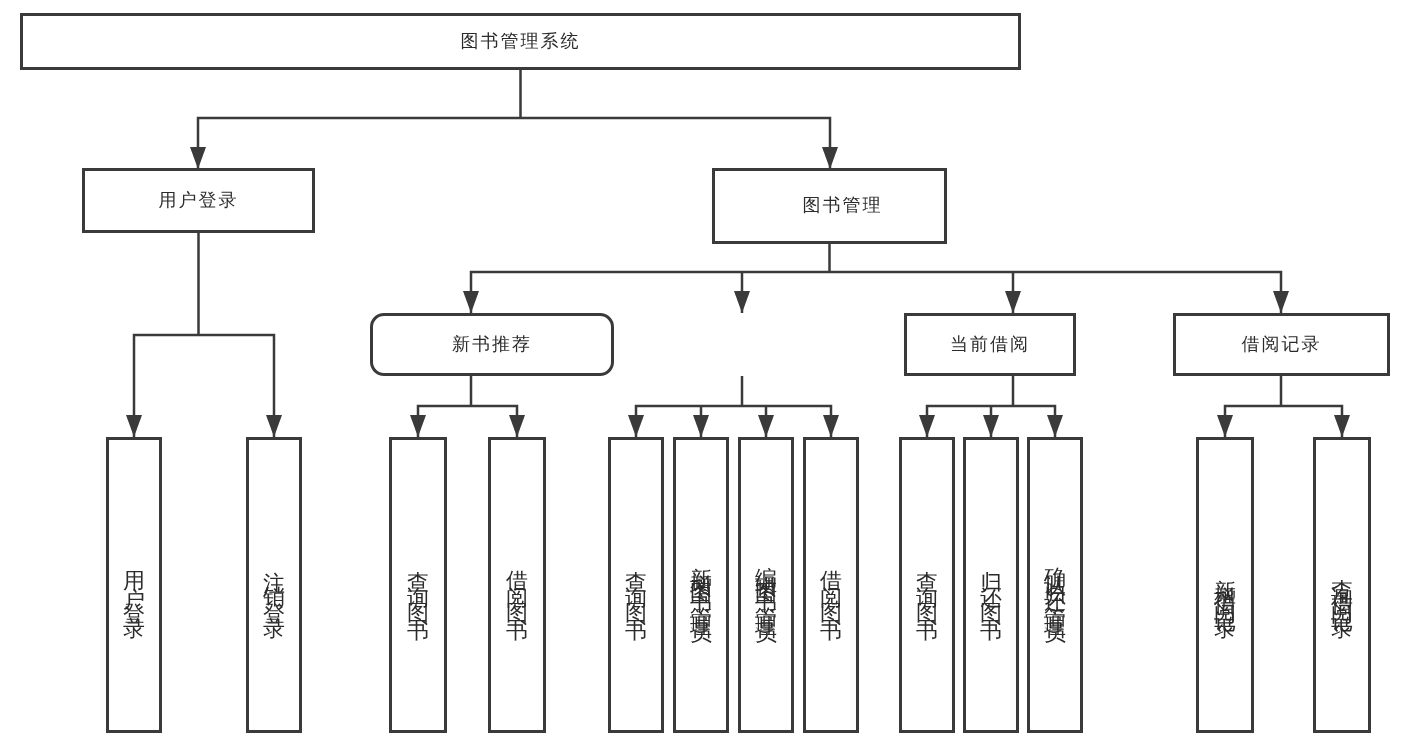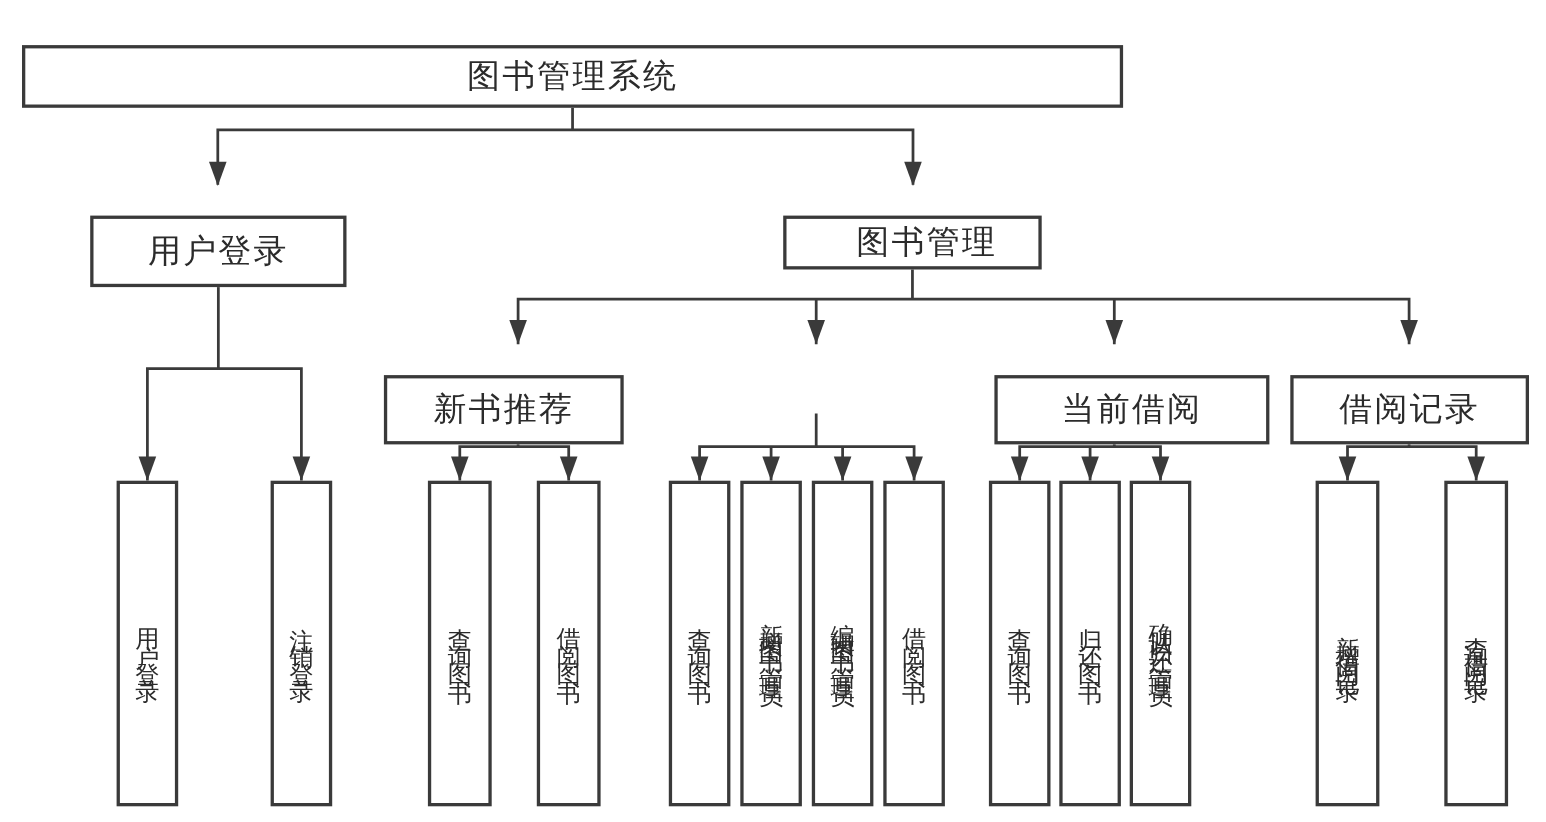--- a/index.html
+++ b/index.html
@@ -21,21 +21,21 @@
   .connectors{position:absolute;left:0;top:0;width:1405px;height:747px;}
   .connectors path.line{fill:none;stroke:var(--line);stroke-width:2.5;}
   .connectors path.head{fill:var(--line);stroke:none;}
   .node{
     position:absolute;
     background:#fff;
     border:3px solid var(--border);
     display:flex;align-items:center;justify-content:center;
     text-align:center;
   }
-  .hnode{font-size:30px;letter-spacing:2px;line-height:1.2;margin-top:28px;}
+  .hnode{font-size:18px;letter-spacing:2px;line-height:1.2;}
   .vnode span{
     writing-mode:vertical-rl;
     font-size:22px;
     letter-spacing:8px;
     line-height:1;
   }
   .vnode.short span{letter-spacing:16px;}
   .watermark{
     position:absolute;
     right:10px;bottom:4px;
@@ -93,28 +93,28 @@
     </g>
   </svg>
 
   <div class="node hnode" style="left:20px;top:13px;width:1001px;height:57px;">
     <span>图书管理系统</span>
   </div>
 
   <div class="node hnode" style="left:82px;top:168px;width:233px;height:65px;">
     <span>用户登录</span>
   </div>
-  <div class="node hnode" style="left:712px;top:168px;width:235px;height:49px;padding-left:26px;">
+  <div class="node hnode" style="left:712px;top:168px;width:235px;height:76px;padding-left:26px;">
     <span>图书管理</span>
   </div>
 
-  <div class="node hnode" style="left:349px;top:313px;width:218px;height:63px;">
+  <div class="node hnode" style="left:370px;top:313px;width:244px;height:63px;border-radius:14px;">
     <span>新书推荐</span>
   </div>
-  <div class="node hnode" style="left:904px;top:313px;width:250px;height:63px;justify-content:center;">
+  <div class="node hnode" style="left:904px;top:313px;width:172px;height:63px;justify-content:center;">
     <span>当前借阅</span>
   </div>
   <div class="node hnode" style="left:1173px;top:313px;width:217px;height:63px;">
     <span>借阅记录</span>
   </div>
 
   <div class="node vnode short" style="left:106px;top:437px;width:56px;height:296px;">
     <span>用户登录</span>
   </div>
   <div class="node vnode short" style="left:246px;top:437px;width:56px;height:296px;">

